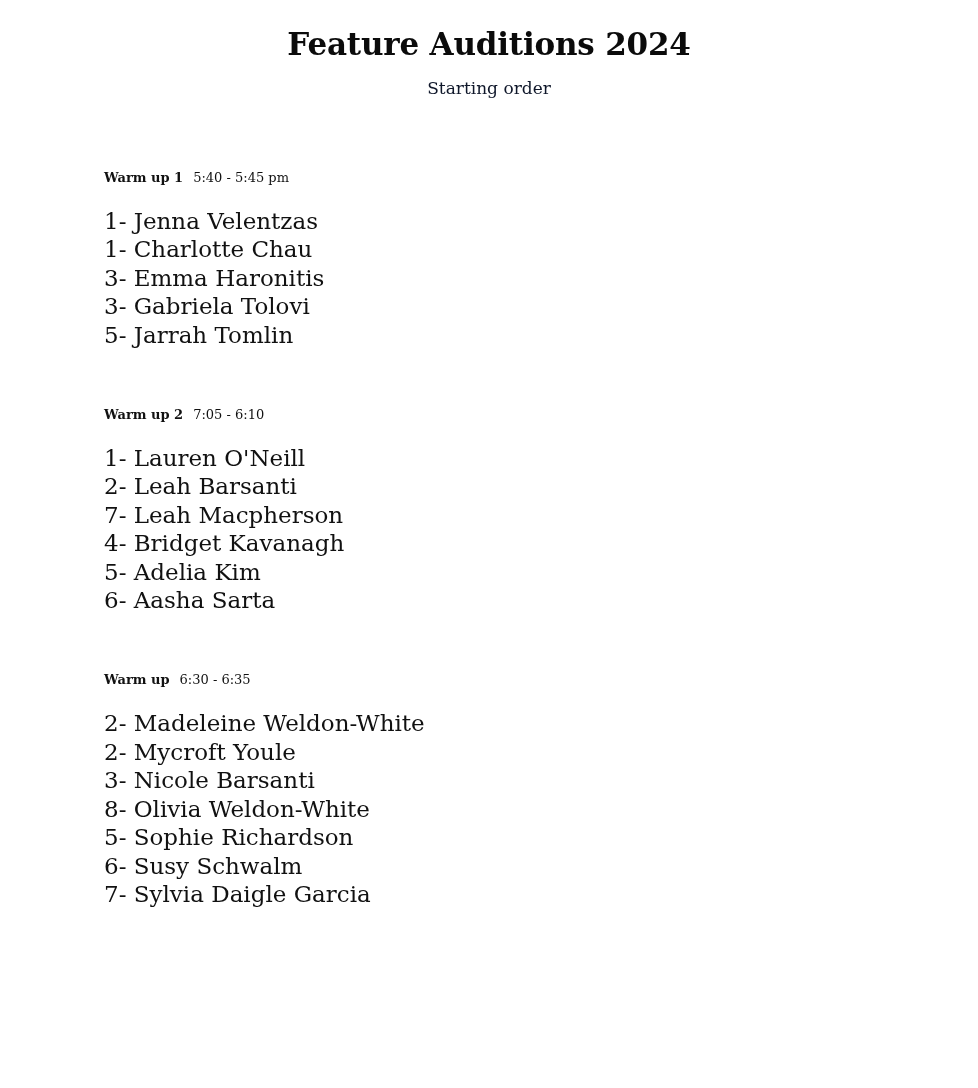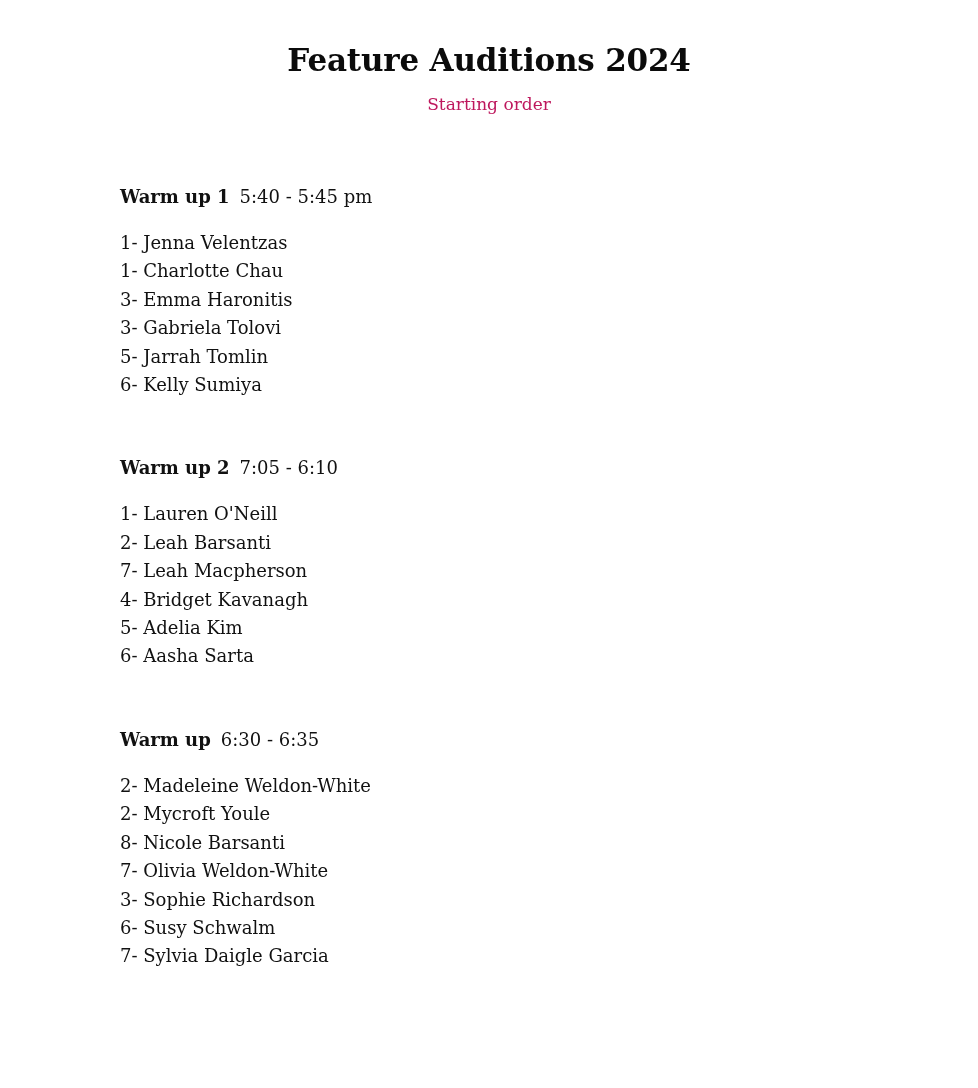--- a/index.html
+++ b/index.html
@@ -12,70 +12,70 @@
     height: 1088px;
     font-family: "DejaVu Serif", serif;
     color: #111111;
     position: relative;
     overflow: hidden;
   }
   .page {
     width: 978px;
     height: 1088px;
     box-sizing: border-box;
-    padding: 16px;
+    padding: 0;
     position: relative;
   }
   .doc-title {
     text-align: center;
     font-family: "DejaVu Serif", serif;
     font-weight: bold;
     font-size: 31px;
     letter-spacing: -0.2px;
     margin: 0;
     padding-top: 26px;
     color: #0b0b0b;
   }
   .doc-subtitle {
     text-align: center;
     font-family: "DejaVu Serif", serif;
     font-size: 17px;
     font-weight: normal;
     margin: 0;
     padding-top: 16px;
-    color: #be185d;
+    color: #0f172a;
   }
   .content {
     padding-left: 104px;
     padding-top: 72px;
   }
   .group {
     margin-bottom: 30px;
   }
   .group-header {
-    font-size: 18px;
+    font-size: 13px;
     margin-bottom: 22px;
     white-space: nowrap;
   }
   .group-label {
     font-weight: bold;
     font-family: "DejaVu Serif", serif;
   }
   .group-time {
     font-weight: normal;
     font-family: "DejaVu Serif", serif;
     margin-left: 10px;
   }
   .entry-list {
     list-style: none;
     margin: 0;
     padding: 0;
   }
   .entry {
-    font-size: 18px;
+    font-size: 23px;
     line-height: 28.4px;
     white-space: nowrap;
   }
   .spacer-sm { height: 28px; }
 </style>
 </head>
 <body>
 
 <div class="page">
 
@@ -87,21 +87,20 @@
     <div class="group">
       <div class="group-header">
         <span class="group-label">Warm up 1</span><span class="group-time">5:40 - 5:45 pm</span>
       </div>
       <ul class="entry-list">
         <li class="entry">1- Jenna Velentzas</li>
         <li class="entry">1- Charlotte Chau</li>
         <li class="entry">3- Emma Haronitis</li>
         <li class="entry">3- Gabriela Tolovi</li>
         <li class="entry">5- Jarrah Tomlin</li>
-        <li class="entry">6- Kelly Sumiya</li>
       </ul>
     </div>
 
     <div class="spacer-sm"></div>
 
     <div class="group">
       <div class="group-header">
         <span class="group-label">Warm up 2</span><span class="group-time">7:05 - 6:10</span>
       </div>
       <ul class="entry-list">
@@ -116,22 +115,22 @@
 
     <div class="spacer-sm"></div>
 
     <div class="group">
       <div class="group-header">
         <span class="group-label">Warm up</span><span class="group-time">6:30 - 6:35</span>
       </div>
       <ul class="entry-list">
         <li class="entry">2- Madeleine Weldon-White</li>
         <li class="entry">2- Mycroft Youle</li>
-        <li class="entry">8- Nicole Barsanti</li>
-        <li class="entry">7- Olivia Weldon-White</li>
-        <li class="entry">3- Sophie Richardson</li>
+        <li class="entry">3- Nicole Barsanti</li>
+        <li class="entry">8- Olivia Weldon-White</li>
+        <li class="entry">5- Sophie Richardson</li>
         <li class="entry">6- Susy Schwalm</li>
         <li class="entry">7- Sylvia Daigle Garcia</li>
       </ul>
     </div>
 
   </div>
 </div>
 
 </body></html>

